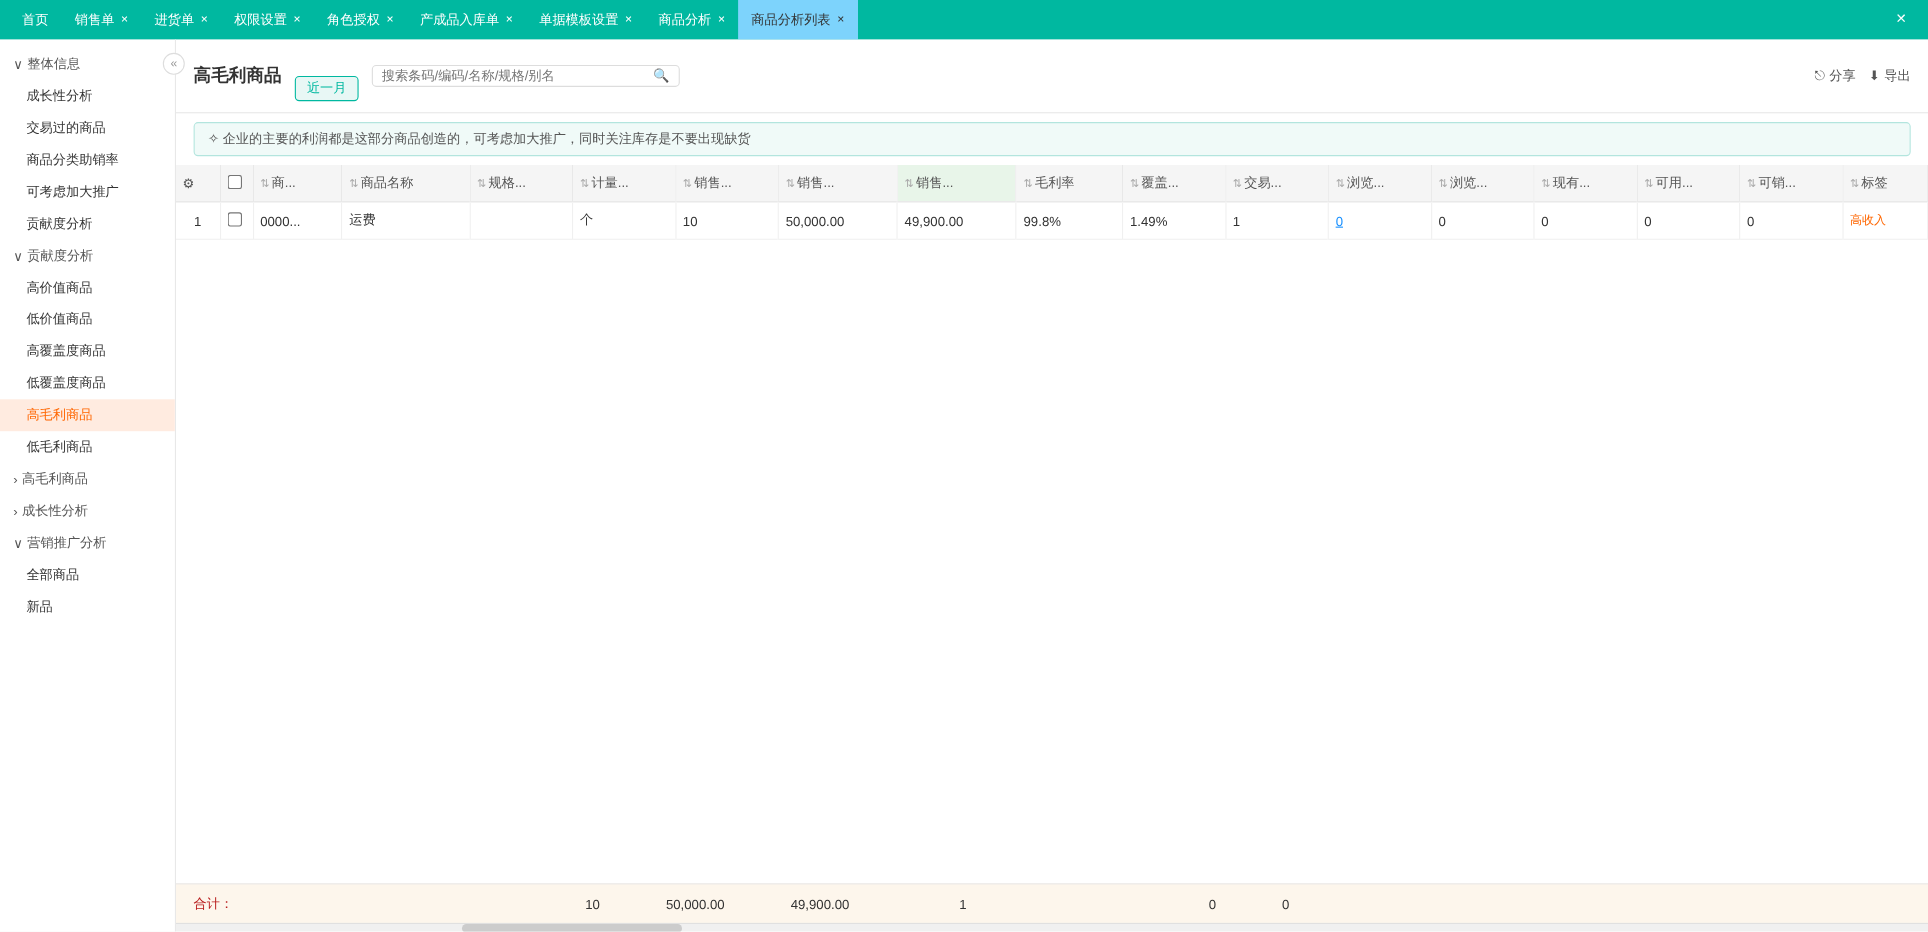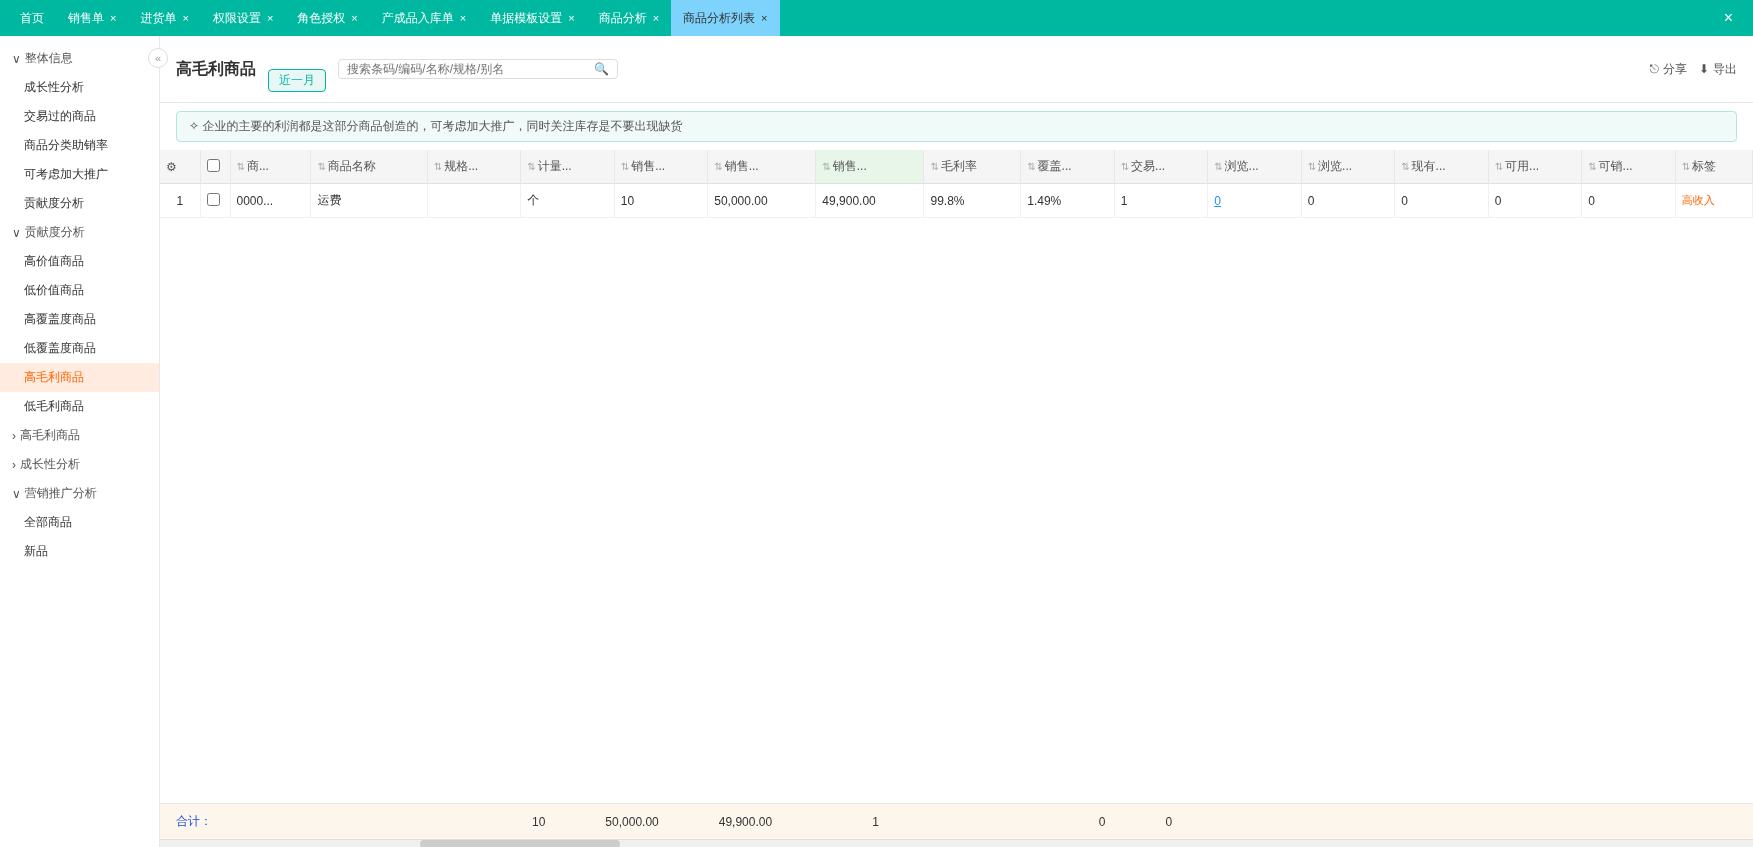--- a/index.html
+++ b/index.html
@@ -209,21 +209,21 @@
       background: #fdf6ec;
       border-top: 1px solid #e8e8e8;
       padding: 8px 16px;
       display: flex;
       align-items: center;
       gap: 20px;
       font-size: 12px;
       color: #333;
       min-height: 36px;
     }
-    .footer-label { color: #1d4ed8; }
+    .footer-label { color: #b91c1c; }
     .footer-values {
       display: flex;
       gap: 60px;
       flex: 1;
     }
 
     
     .bottom-scrollbar {
       height: 8px;
       background: #f0f0f0;

